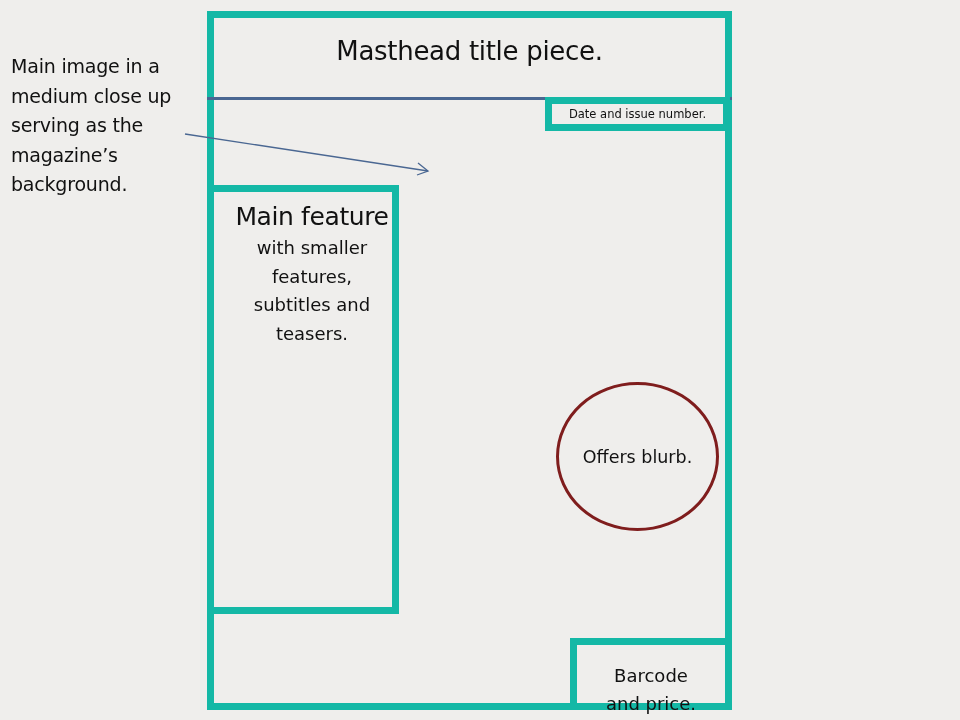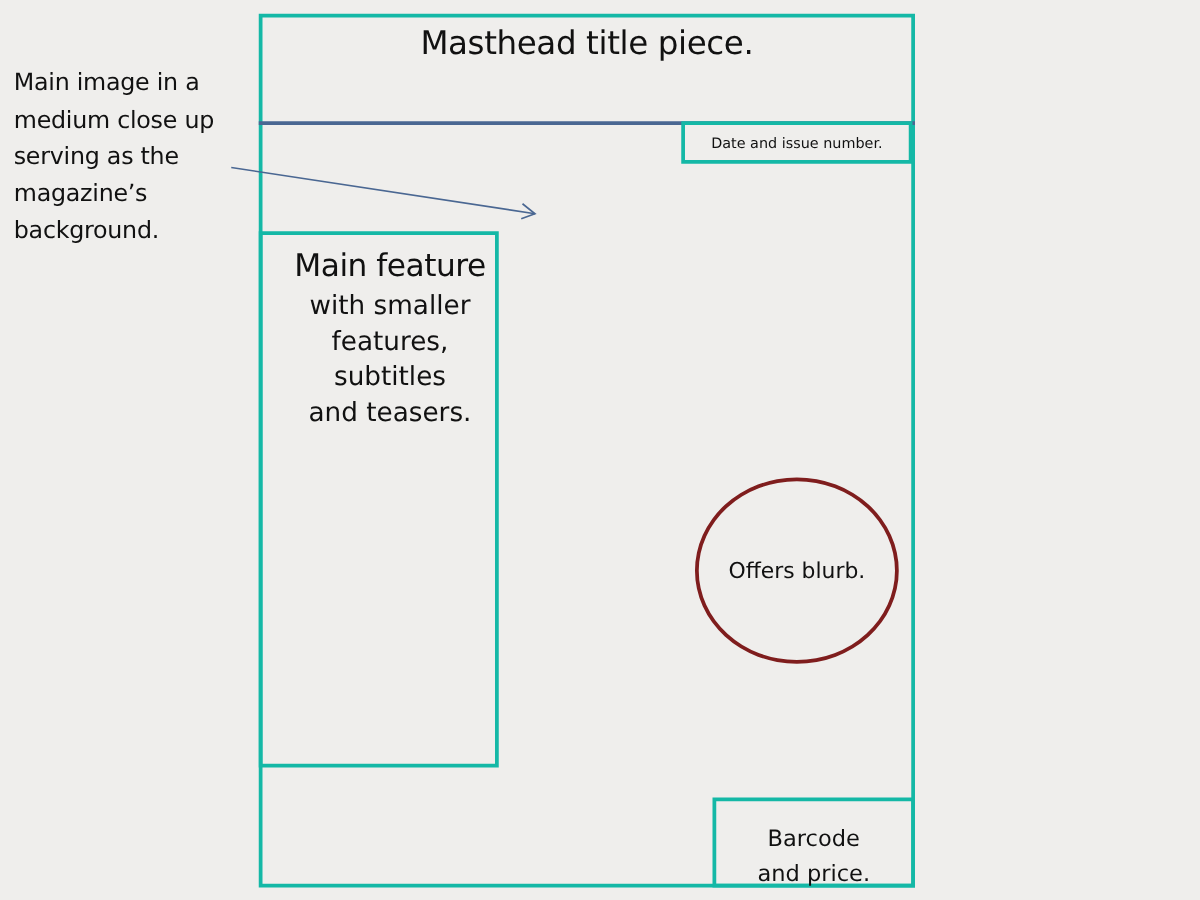--- a/index.html
+++ b/index.html
@@ -3,29 +3,29 @@
   <meta charset="utf-8">
   <style>
     html, body { margin: 0; padding: 0; }
     body {
       width: 960px; height: 720px; position: relative; overflow: hidden;
       background: #efeeec;
       font-family: "DejaVu Sans", sans-serif;
       color: #111;
     }
     .abs { position: absolute; box-sizing: border-box; }
-    .box { border: 3px solid #14b8a6; }
+    .box { border: 7px solid #14b8a6; }
     .center-text { text-align: center; }
     #outer { left: 207px; top: 11px; width: 525px; height: 699px; }
     #masthead-divider { left: 207px; top: 97px; width: 525px; height: 3px; background: #4a6792; }
-    #masthead-title { left: 210px; top: 20px; width: 519px; font-size: 26px; letter-spacing: -0.3px; }
+    #masthead-title { left: 210px; top: 36px; width: 519px; font-size: 26px; letter-spacing: -0.3px; }
     #date-box { left: 545px; top: 97px; width: 185px; height: 34px; font-size: 11.5px; display: flex; align-items: center; justify-content: center; }
     #feature-box { left: 207px; top: 185px; width: 192px; height: 429px; padding-top: 10px; padding-left: 18px; }
     #feature-title { font-size: 25px; line-height: 30px; letter-spacing: -0.4px; }
-    #feature-sub { font-size: 21px; line-height: 28.5px; padding: 2px 18px 0; }
+    #feature-sub { font-size: 18px; line-height: 28.5px; padding: 2px 18px 0; }
     #offers { left: 556px; top: 382px; width: 163px; height: 149px; border: 3px solid #7f1d1d; border-radius: 50%; display: flex; align-items: center; justify-content: center; font-size: 17.5px; }
     #barcode-box { left: 570px; top: 638px; width: 162px; height: 72px; font-size: 18px; line-height: 28px; padding-top: 17px; }
     #caption { left: 11px; top: 52px; width: 190px; font-size: 19px; line-height: 29.5px; letter-spacing: -0.2px; }
     #arrow { left: 0; top: 0; width: 960px; height: 720px; }
   </style>
 </head>
 <body>
 
 <div class="abs box" id="outer"></div>
 <div class="abs" id="masthead-divider"></div>

